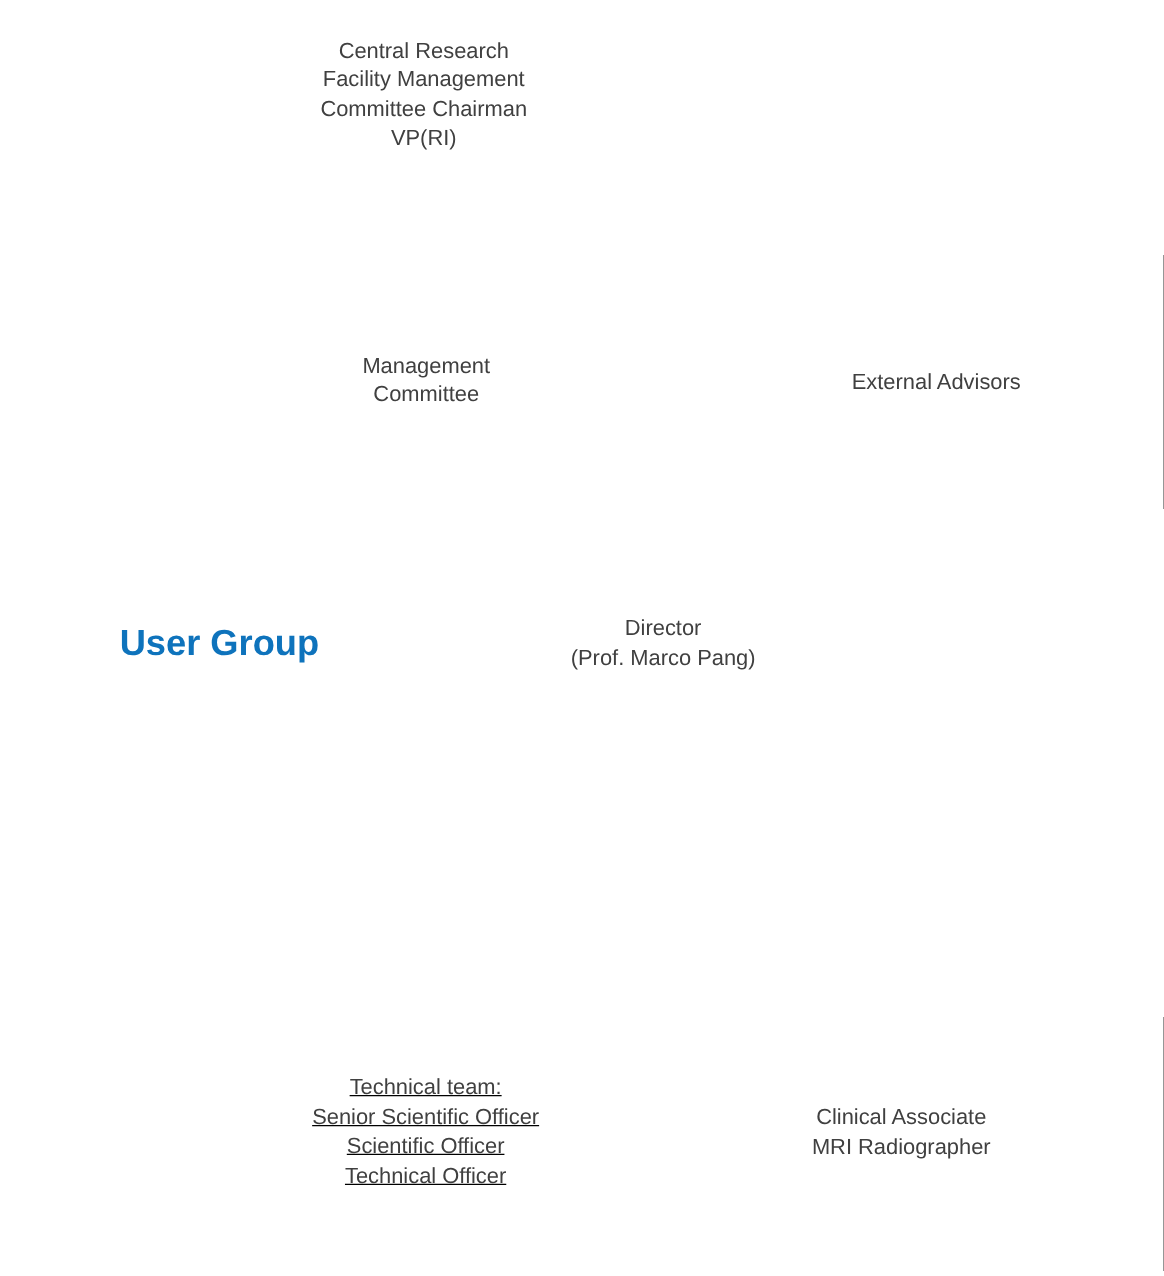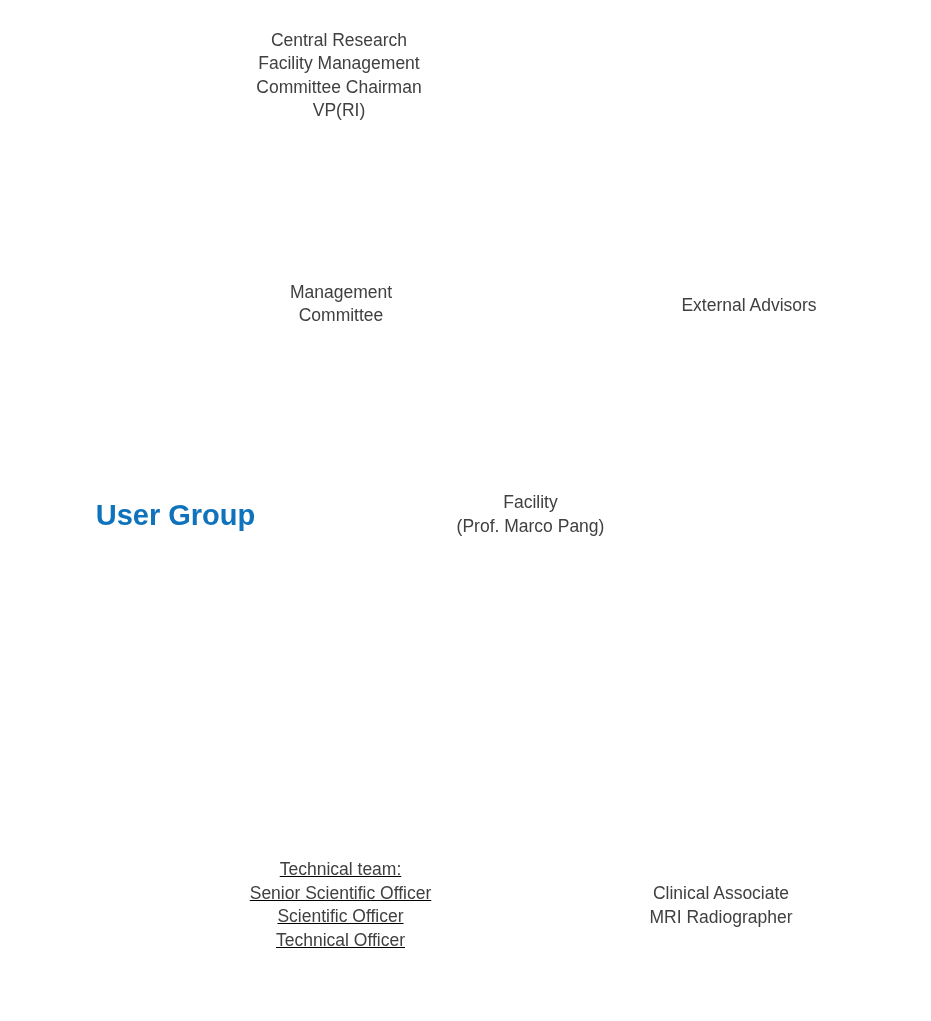--- a/index.html
+++ b/index.html
@@ -65,21 +65,21 @@
 
   <div class="box pos-external">
     <span class="label">External Advisors</span>
   </div>
 
   <div class="box pos-usergroup">
     <span class="label accent-label">User Group</span>
   </div>
 
   <div class="box pos-director">
-    <span class="label">Facility
+    <span class="label">Director
 (Prof. Marco Pang)</span>
   </div>
 
 
   <div class="box pos-technical">
     <span class="label">Technical team:
 Senior Scientific Officer
 Scientific Officer
 Technical Officer</span>
   </div>

